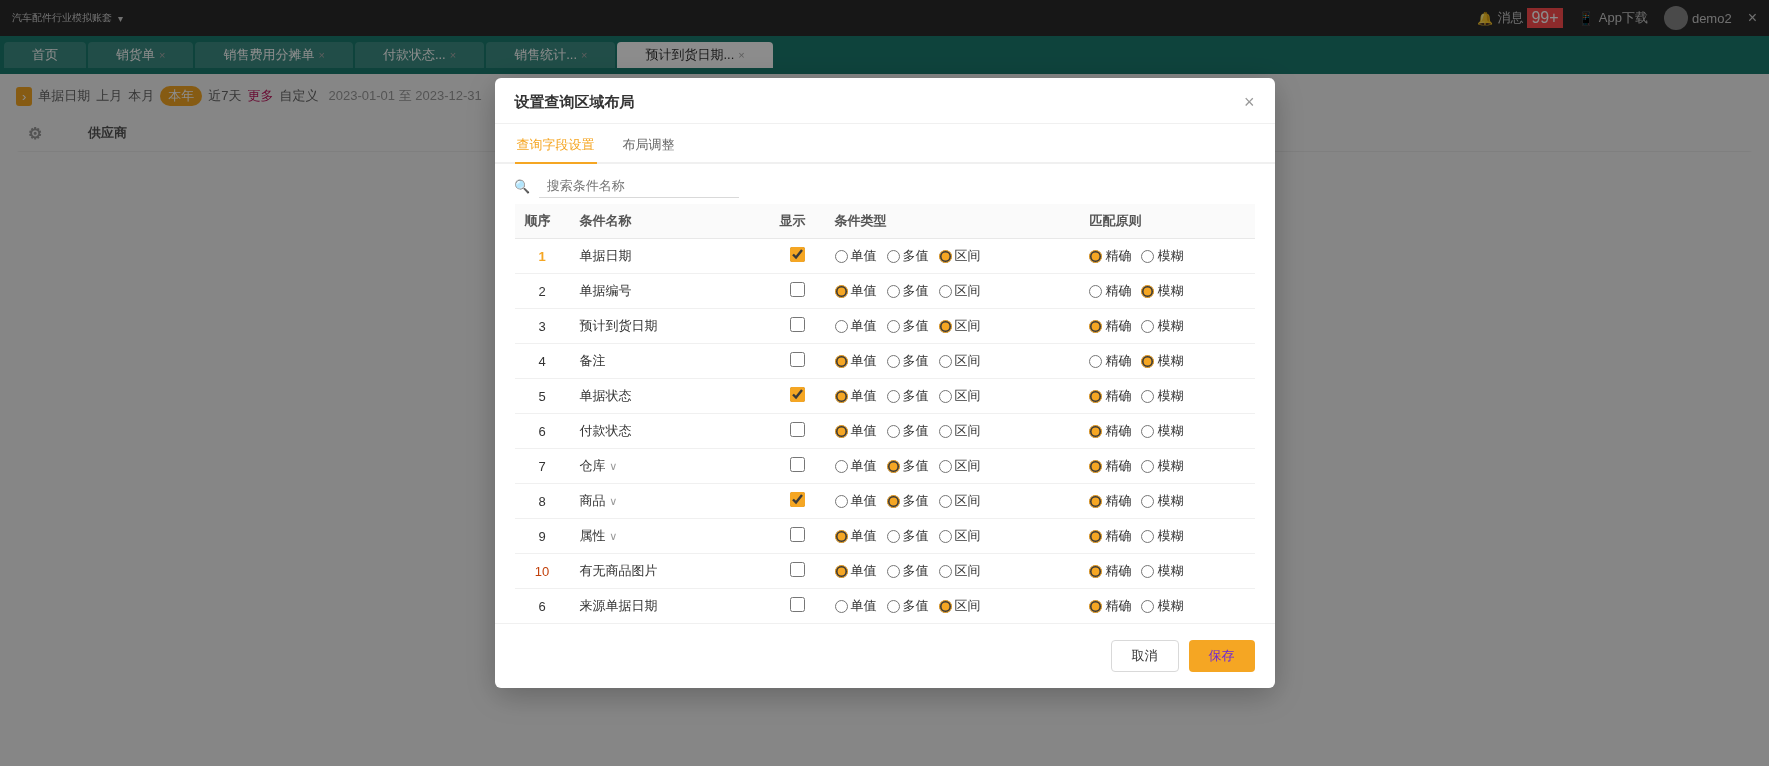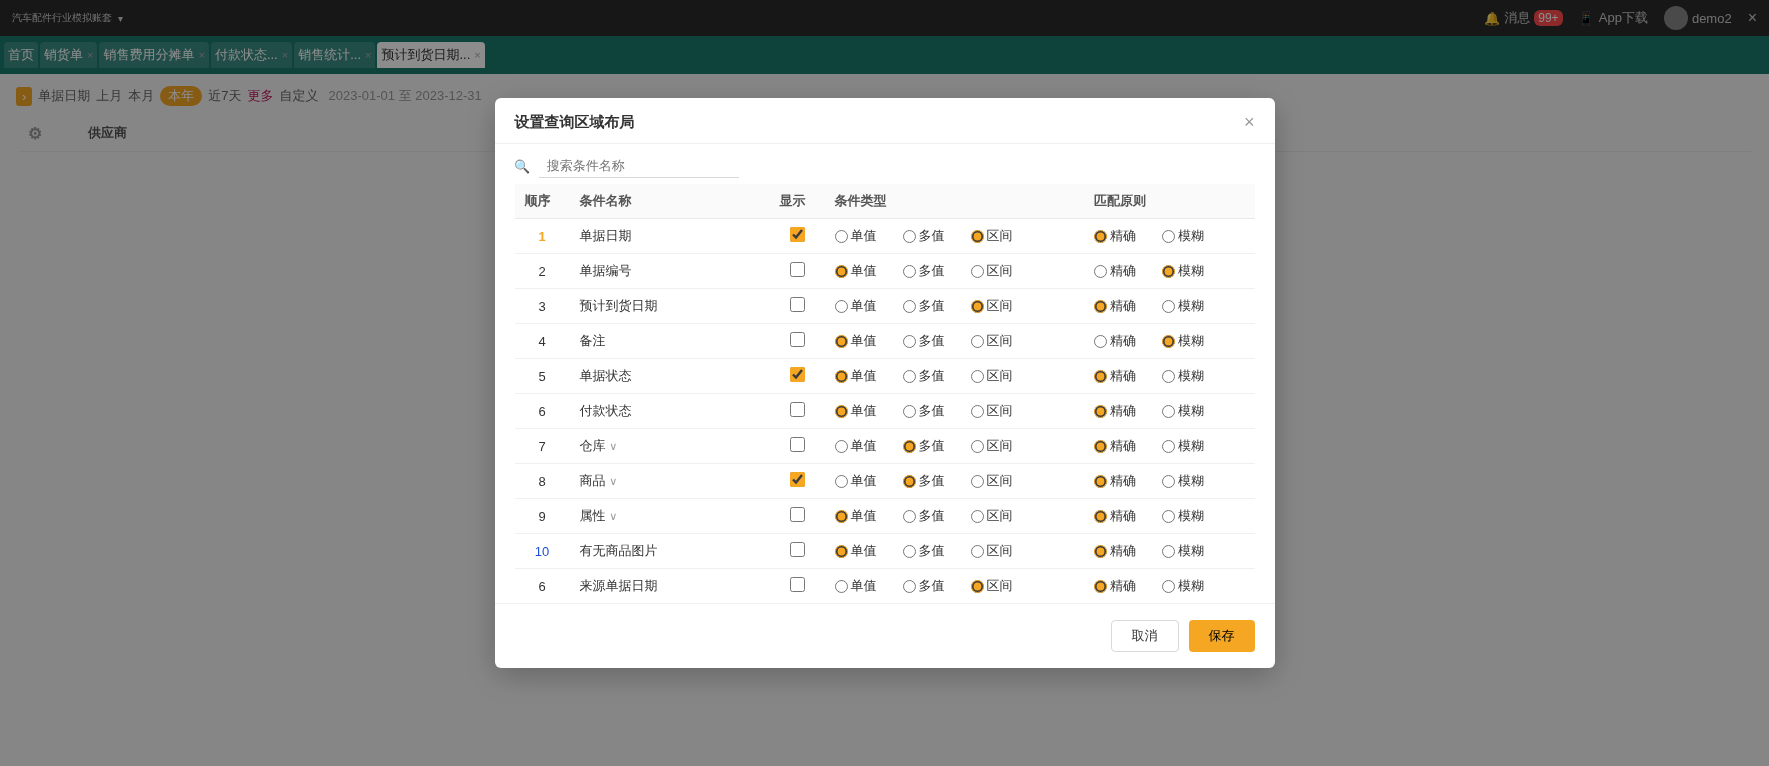--- a/index.html
+++ b/index.html
@@ -11,36 +11,36 @@
       height: 36px;
       display: flex;
       align-items: center;
       justify-content: space-between;
       padding: 0 12px;
       color: #ccc;
     }
     .top-nav-left { font-size: 10px; color: #ccc; display: flex; align-items: center; gap: 6px; }
     .top-nav-right { display: flex; align-items: center; gap: 16px; font-size: 13px; }
     .top-nav-right .notif { display: flex; align-items: center; gap: 4px; position: relative; }
-    .badge { background: #ff4d4f; color: #fff; border-radius: 6px; font-size: 12px; padding: 1px 4px; }
+    .badge { background: #ff4d4f; color: #fff; border-radius: 0; font-size: 16px; padding: 1px 4px; }
     .top-nav-right .close-x { color: #ccc; cursor: pointer; font-size: 16px; }
 
     
     .tab-bar {
       background: #1a7a6e;
       height: 38px;
       display: flex;
       align-items: center;
       padding: 0 4px;
       gap: 2px;
     }
     .tab-item {
       background: rgba(255,255,255,0.15);
       color: #fff;
-      padding: 4px 4px;
+      padding: 4px 28px;
       border-radius: 4px 4px 0 0;
       font-size: 13px;
       cursor: pointer;
       display: flex;
       align-items: center;
       gap: 4px;
       white-space: nowrap;
     }
     .tab-item.active { background: #fff; color: #333; }
     .tab-item .close-tab { font-size: 11px; color: #aaa; }
@@ -197,21 +197,21 @@
     }
     .dialog-table td {
       padding: 8px 10px;
       font-size: 13px;
       border-bottom: 1px solid #f0f0f0;
       vertical-align: middle;
     }
     .dialog-table tr:last-child td { border-bottom: none; }
 
     
-    .radio-group { display: flex; align-items: flex-end; gap: 26px; }
+    .radio-group { display: flex; align-items: flex-end; gap: 10px; }
     .radio-item { display: flex; align-items: center; gap: 3px; cursor: pointer; }
     .radio-item input[type=radio] { accent-color: #f5a623; cursor: pointer; }
 
     
     input[type=checkbox] { accent-color: #f5a623; width: 15px; height: 15px; cursor: pointer; }
 
     
     .dialog-footer {
       display: flex;
       justify-content: flex-end;
@@ -227,21 +227,21 @@
       font-size: 13px;
       cursor: pointer;
       color: #333;
     }
     .btn-save {
       background: #f5a623;
       border: none;
       border-radius: 4px;
       padding: 6px 20px;
       font-size: 13px;
-      color: #000000;
+      color: #6d28d9;
       cursor: pointer;
     }
 
     
     .dialog-table-wrap::-webkit-scrollbar { width: 6px; }
     .dialog-table-wrap::-webkit-scrollbar-thumb { background: #ddd; border-radius: 3px; }
 
     
     .gear-icon { color: #999; font-size: 16px; }
   </style>
@@ -323,20 +323,28 @@
 </div>
 
 <div class="overlay">
   <div class="dialog">
 
     <div class="dialog-header">
       <span class="dialog-title">设置查询区域布局</span>
       <button class="dialog-close">×</button>
     </div>
 
+    <div class="dialog-tabs">
+      <div class="dialog-tab active">
+        <span>查询字段设置</span>
+      </div>
+      <div class="dialog-tab">
+        <span>布局调整</span>
+      </div>
+    </div>
 
     <div class="dialog-search">
       <span style="color:#999;">🔍</span>
       <input type="text" placeholder="搜索条件名称" style="">
     </div>
 
     <div class="dialog-table-wrap">
       <table class="dialog-table">
         <thead>
           <tr>
@@ -640,21 +648,21 @@
                     <span>精确</span>
                   </label>
                   <label class="radio-item">
                     <input type="radio" name="match-9" value="fuzzy" style="">
                     <span>模糊</span>
                   </label>
                 </div>
               </td>
             </tr>
             <tr>
-              <td style="color: #1d4ed8; font-weight: normal; text-align: center;">10</td>
+              <td style="color: #c2410c; font-weight: normal; text-align: center;">10</td>
               <td>有无商品图片</td>
               <td style="text-align: center;"><input type="checkbox" style=""></td>
               <td>
                 <div class="radio-group">
                   <label class="radio-item">
                     <input type="radio" name="type-10" value="single" checked="" style="">
                     <span>单值</span>
                   </label>
                   <label class="radio-item">
                     <input type="radio" name="type-10" value="multi" style="">

